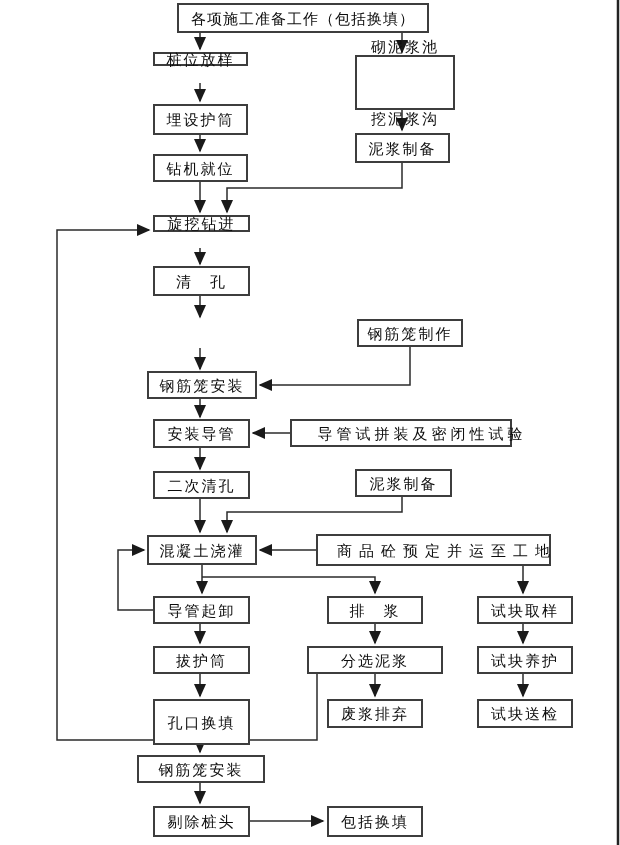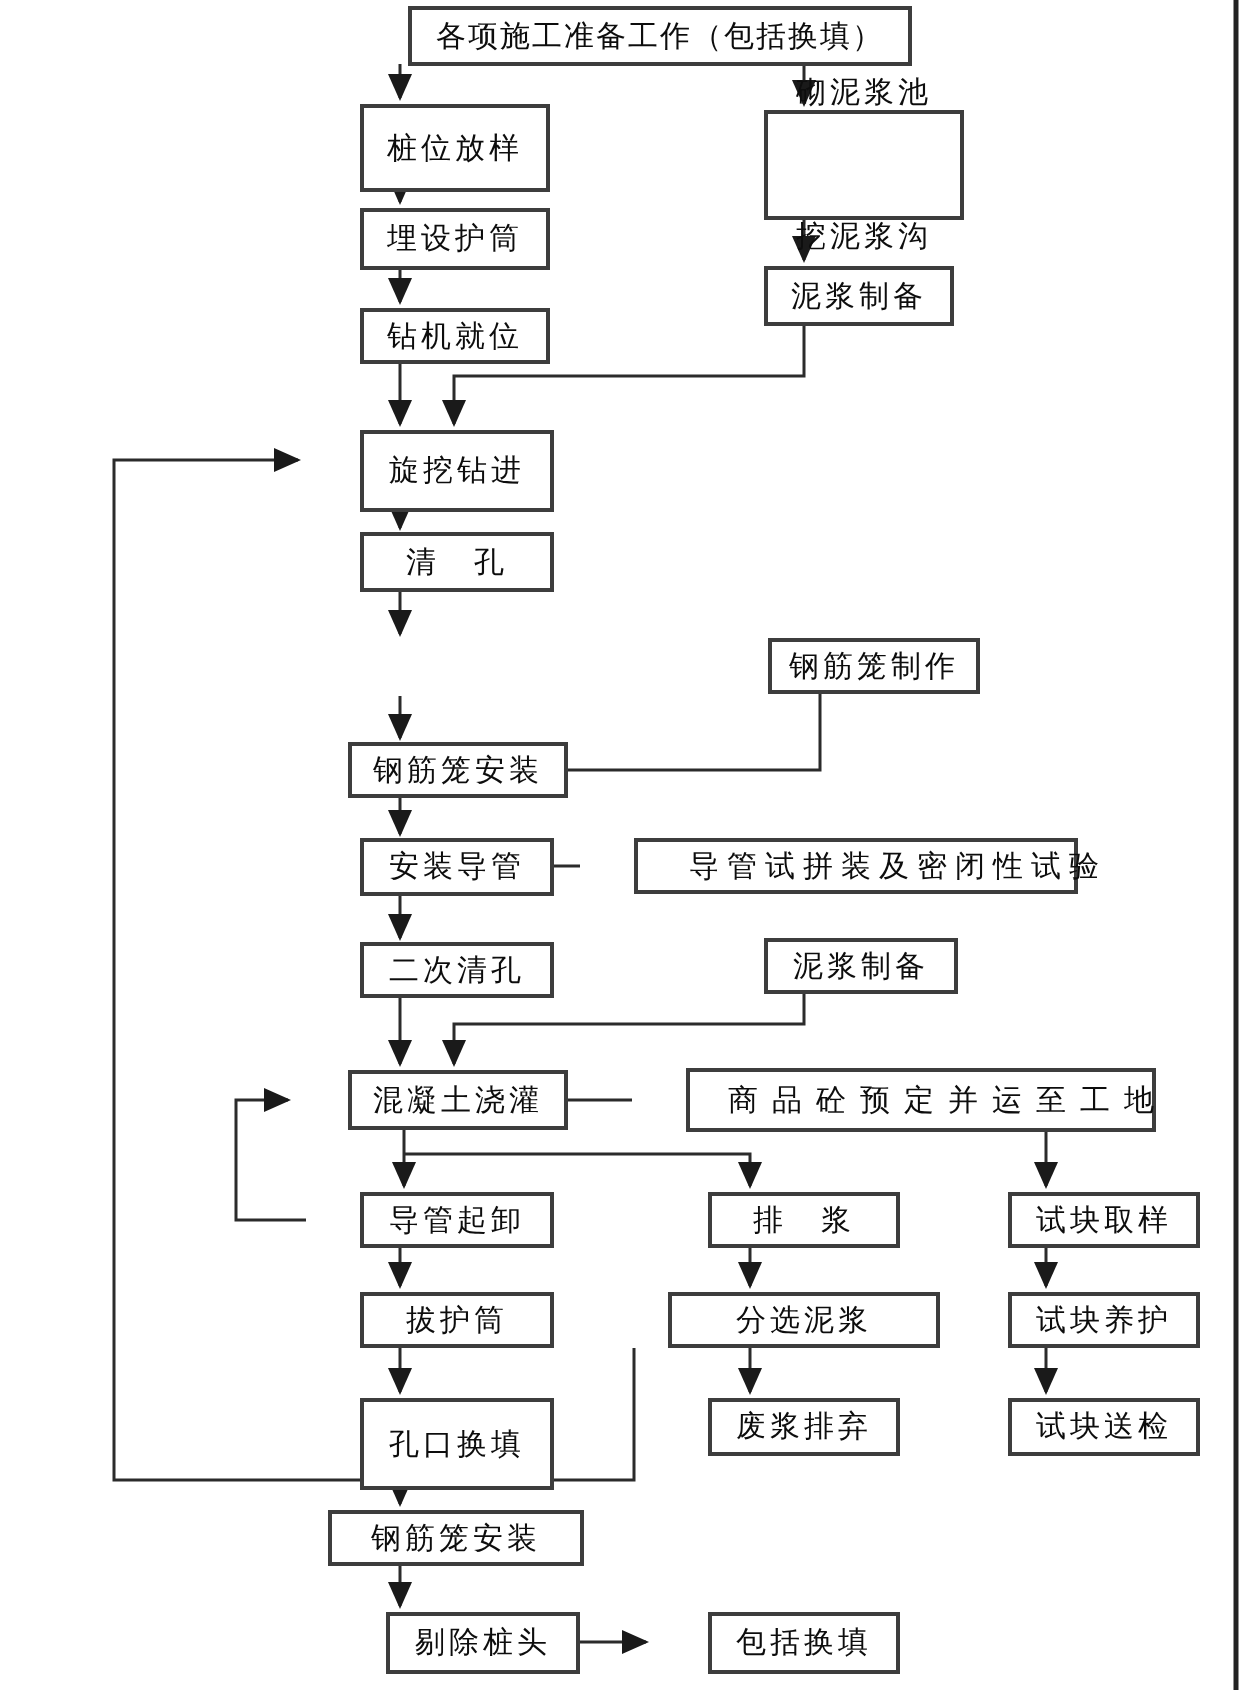--- a/index.html
+++ b/index.html
@@ -18,21 +18,20 @@
     background:#ffffff;
     color:#0d0d0d;
     display:flex;
     align-items:center;
     justify-content:center;
     font-size:15px;
     letter-spacing:2px;
     line-height:1;
     white-space:nowrap;
     z-index:2;
-    margin-left:27px;
   }
   .node.ls1{letter-spacing:1px;}
   .node.ls4{letter-spacing:4px;padding-left:42px;}
   .node.ls7{letter-spacing:7px;padding-left:27px;}
   .node.two-line{flex-direction:column;line-height:1.55;gap:48px;}
 </style>
 </head>
 <body>
 
 <div id="canvas">
@@ -74,34 +73,34 @@
       <path d="M200,728 V752" marker-end="url(#ah)"></path>
       <path d="M317,674 V740 H57 V230 H149" marker-end="url(#ah)"></path>
       <path d="M200,783 V803" marker-end="url(#ah)"></path>
       <path d="M250,821 H323" marker-end="url(#ah)"></path>
       <line x1="618" y1="0" x2="618" y2="845" stroke="#222222" stroke-width="2.5"></line>
     </g>
   </svg>
 
   <div class="node ls1" style="left:177px;top:3px;width:252px;height:30px">各项施工准备工作（包括换填）</div>
 
-  <div class="node" style="left:153px;top:52px;width:95px;height:44px">桩位放样</div>
+  <div class="node" style="left:153px;top:52px;width:95px;height:14px">桩位放样</div>
 
   <div class="node two-line" style="left:355px;top:55px;width:100px;height:55px">
     <span>砌泥浆池</span>
     <span>挖泥浆沟</span>
   </div>
 
   <div class="node" style="left:153px;top:104px;width:95px;height:31px">埋设护筒</div>
 
   <div class="node" style="left:153px;top:154px;width:95px;height:28px">钻机就位</div>
 
   <div class="node" style="left:355px;top:133px;width:95px;height:30px">泥浆制备</div>
 
-  <div class="node" style="left:153px;top:215px;width:97px;height:41px">旋挖钻进</div>
+  <div class="node" style="left:153px;top:215px;width:97px;height:17px">旋挖钻进</div>
 
   <div class="node" style="left:153px;top:266px;width:97px;height:30px">清　孔</div>
 
 
   <div class="node" style="left:357px;top:319px;width:106px;height:28px">钢筋笼制作</div>
 
   <div class="node" style="left:147px;top:371px;width:110px;height:28px">钢筋笼安装</div>
 
   <div class="node" style="left:153px;top:419px;width:97px;height:29px">安装导管</div>
 
@@ -128,17 +127,17 @@
   <div class="node" style="left:477px;top:646px;width:96px;height:28px">试块养护</div>
 
   <div class="node" style="left:153px;top:699px;width:97px;height:46px">孔口换填</div>
 
   <div class="node" style="left:327px;top:699px;width:96px;height:29px">废浆排弃</div>
 
   <div class="node" style="left:477px;top:699px;width:96px;height:29px">试块送检</div>
 
   <div class="node" style="left:137px;top:755px;width:128px;height:28px">钢筋笼安装</div>
 
-  <div class="node" style="left:166px;top:806px;width:97px;height:31px">剔除桩头</div>
+  <div class="node" style="left:153px;top:806px;width:97px;height:31px">剔除桩头</div>
 
   <div class="node" style="left:327px;top:806px;width:96px;height:31px">包括换填</div>
 
 </div>
 
 </body></html>

